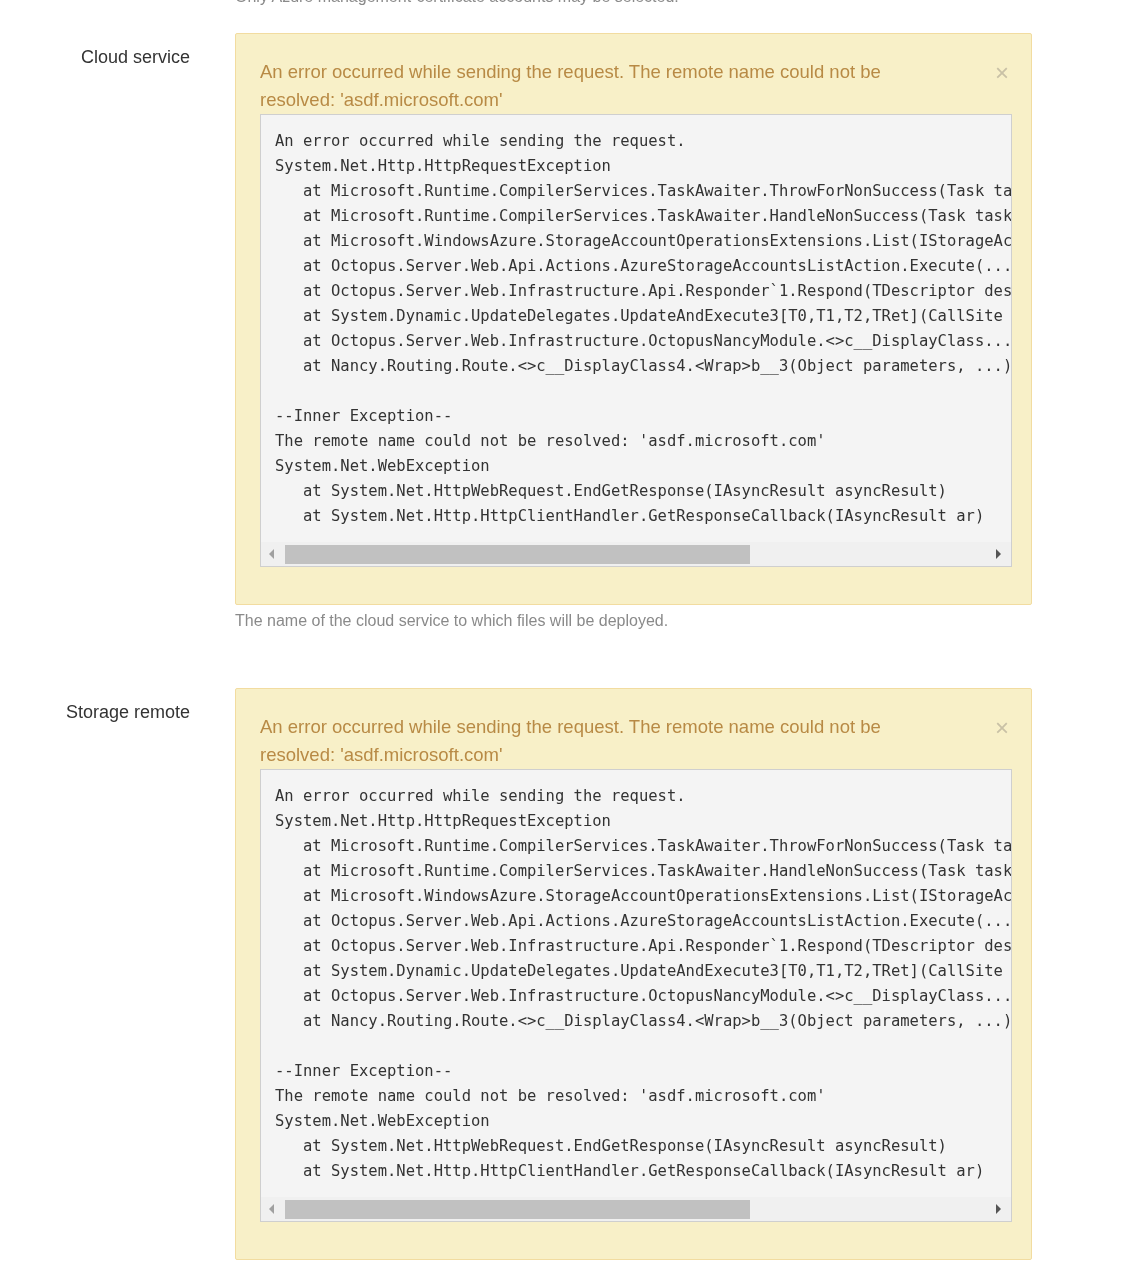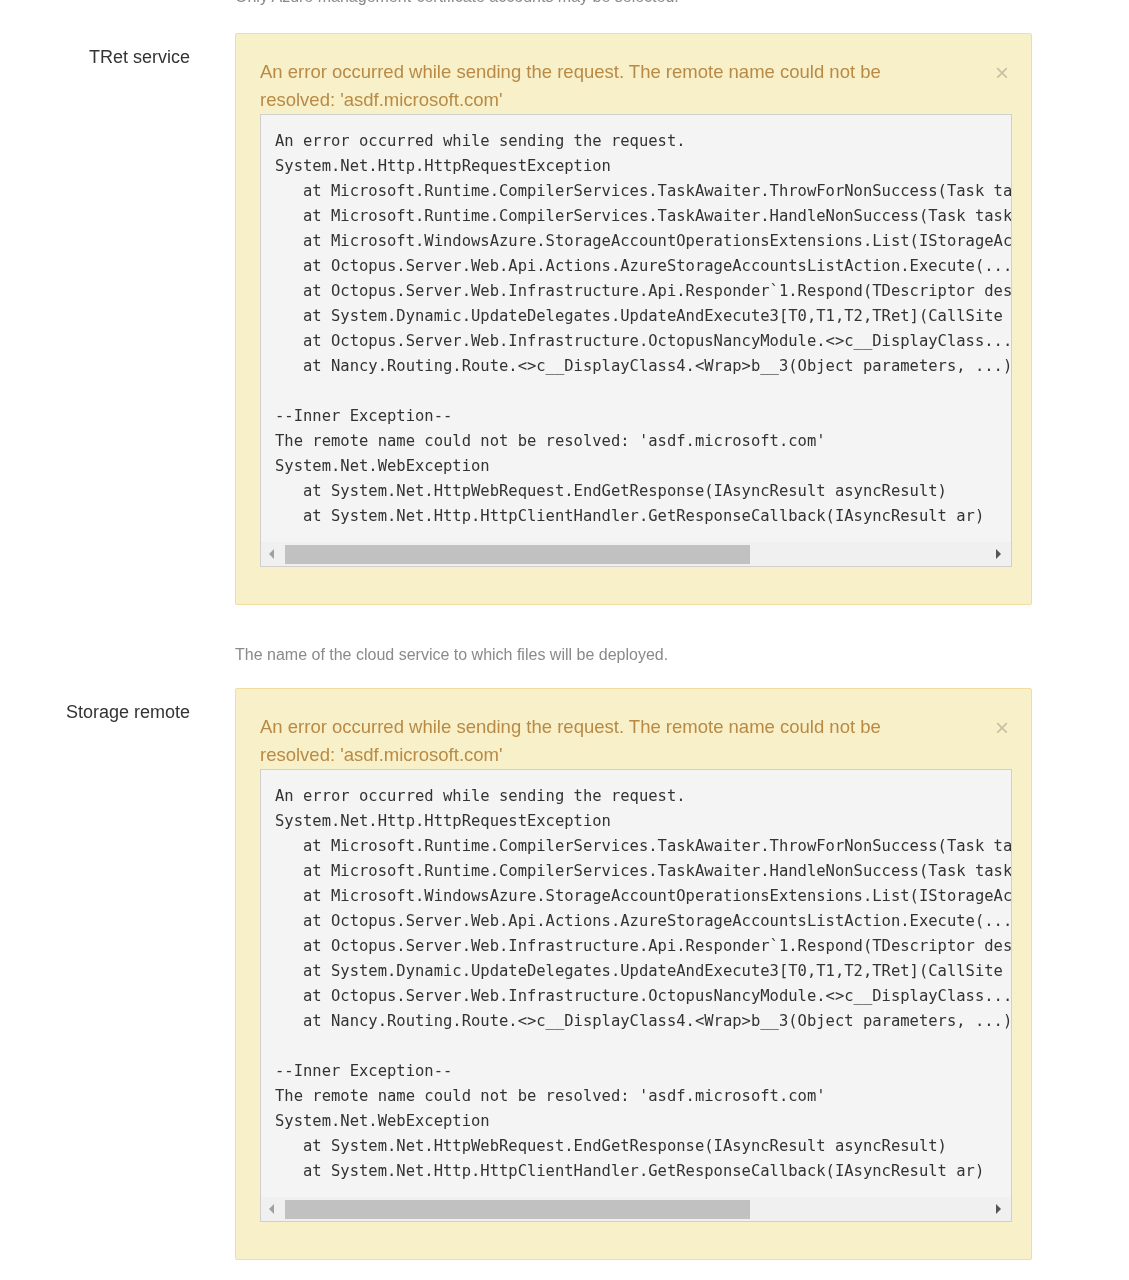--- a/index.html
+++ b/index.html
@@ -14,21 +14,21 @@
   .hscroll { position:absolute; left:0; right:0; bottom:0; height:24px; background:#f0f0f0; }
   .hs-left { position:absolute; left:8px; top:7px; width:0; height:0; border-top:5px solid transparent; border-bottom:5px solid transparent; border-right:5px solid #a0a0a0; }
   .hs-right { position:absolute; right:10px; top:7px; width:0; height:0; border-top:5px solid transparent; border-bottom:5px solid transparent; border-left:5px solid #555; }
   .hs-thumb { position:absolute; left:24px; top:3px; width:465px; height:19px; background:#c1c1c1; }
 </style>
 </head>
 <body>
 
 <div class="hint" style="top:-12px;">Only Azure management-certificate accounts may be selected.</div>
 
-<div class="label" style="left:0; top:47px;">TRet service</div>
+<div class="label" style="left:0; top:47px;">Cloud service</div>
 <div class="alert" style="top:33px; height:572px;">
   <div class="alert-msg">An error occurred while sending the request. The remote name could not be resolved: 'asdf.microsoft.com'</div>
   <div class="close">×</div>
   <div class="pre-box">
     <pre class="pre">An error occurred while sending the request.
 System.Net.Http.HttpRequestException
    at Microsoft.Runtime.CompilerServices.TaskAwaiter.ThrowForNonSuccess(Task task)
    at Microsoft.Runtime.CompilerServices.TaskAwaiter.HandleNonSuccess(Task task)
    at Microsoft.WindowsAzure.StorageAccountOperationsExtensions.List(IStorageAccountOperations operations)
    at Octopus.Server.Web.Api.Actions.AzureStorageAccountsListAction.Execute(...)
@@ -42,21 +42,21 @@
 System.Net.WebException
    at System.Net.HttpWebRequest.EndGetResponse(IAsyncResult asyncResult)
    at System.Net.Http.HttpClientHandler.GetResponseCallback(IAsyncResult ar)</pre>
     <div class="hscroll">
       <div class="hs-left"></div>
       <div class="hs-thumb"></div>
       <div class="hs-right"></div>
     </div>
   </div>
 </div>
-<div class="hint" style="top:646px;">The name of the cloud service to which files will be deployed.</div>
+<div class="hint" style="top:612px;">The name of the cloud service to which files will be deployed.</div>
 
 <div class="label" style="left:0; top:702px;">Storage remote</div>
 <div class="alert" style="top:688px; height:572px;">
   <div class="alert-msg">An error occurred while sending the request. The remote name could not be resolved: 'asdf.microsoft.com'</div>
   <div class="close">×</div>
   <div class="pre-box">
     <pre class="pre">An error occurred while sending the request.
 System.Net.Http.HttpRequestException
    at Microsoft.Runtime.CompilerServices.TaskAwaiter.ThrowForNonSuccess(Task task)
    at Microsoft.Runtime.CompilerServices.TaskAwaiter.HandleNonSuccess(Task task)

